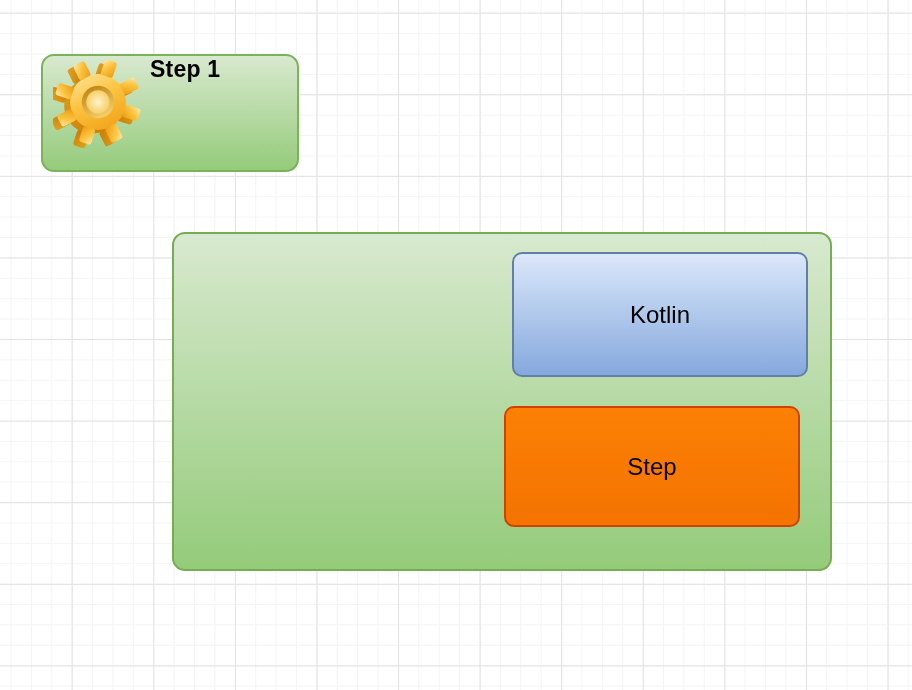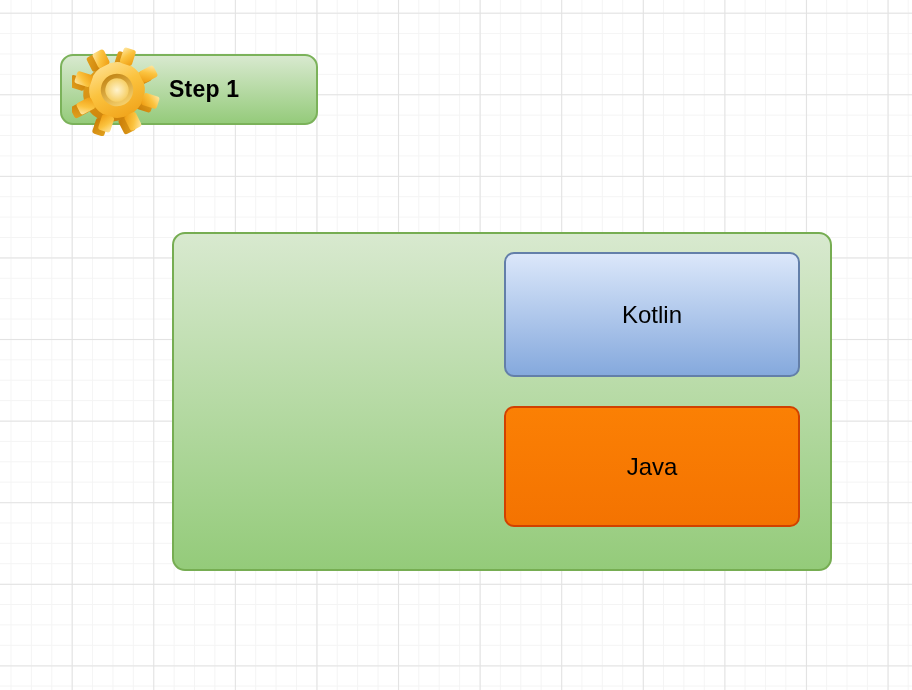--- a/index.html
+++ b/index.html
@@ -13,25 +13,25 @@
       linear-gradient(to bottom, #e2e2e2 1px, transparent 1px),
       linear-gradient(to right, #f4f4f4 1px, transparent 1px),
       linear-gradient(to bottom, #f4f4f4 1px, transparent 1px);
     background-size: 81.6px 81.6px, 81.6px 81.6px, 20.4px 20.4px, 20.4px 20.4px;
     background-position: 71.7px 0, 0 12.7px, 10.5px 0, 0 12.7px;
   }
   .node { position: absolute; }
 
   
   .step-node {
-    left: 60px; top: 54px; width: 258px; height: 71px;
+    left: 41px; top: 54px; width: 258px; height: 118px;
     border: 2px solid #7bb25a;
     border-radius: 13px;
     background: linear-gradient(to bottom, #d8e9cf 0%, #95cb7b 100%);
-    display: flex; align-items: center;
+    display: flex; align-items: flex-start;
   }
   .gear-wrap { margin-left: 10px; width: 90px; height: 92px; flex: 0 0 auto; }
   .step-label {
     margin-left: 7px;
     font-size: 23px; font-weight: bold; color: #000000;
     letter-spacing: 0.2px;
   }
 
   
   .container-node {
@@ -48,20 +48,21 @@
   .child-node {
     position: absolute; left: 330px; width: 296px;
     border-radius: 10px;
     display: flex; align-items: center; justify-content: center;
     font-size: 24px; color: #000000;
   }
   .kotlin {
     top: 18px; height: 125px;
     border: 2px solid #637fa9;
     background: linear-gradient(to bottom, #dbe7fa 0%, #85a9dd 100%);
+    margin-left: 8px;
   }
   .java {
     top: 172px; height: 121px;
     border: 2px solid #d14100;
     background: linear-gradient(to bottom, #fb8004 0%, #f47301 100%);
   }
 </style>
 </head>
 <body>
 
@@ -107,15 +108,15 @@
   <span class="step-label">Step 1</span>
 </div>
 
 <div class="node container-node">
 
   <div class="child-node kotlin">
     <span>Kotlin</span>
   </div>
 
   <div class="child-node java">
-    <span>Java</span>
+    <span>Step</span>
   </div>
 </div>
 
 </body></html>

